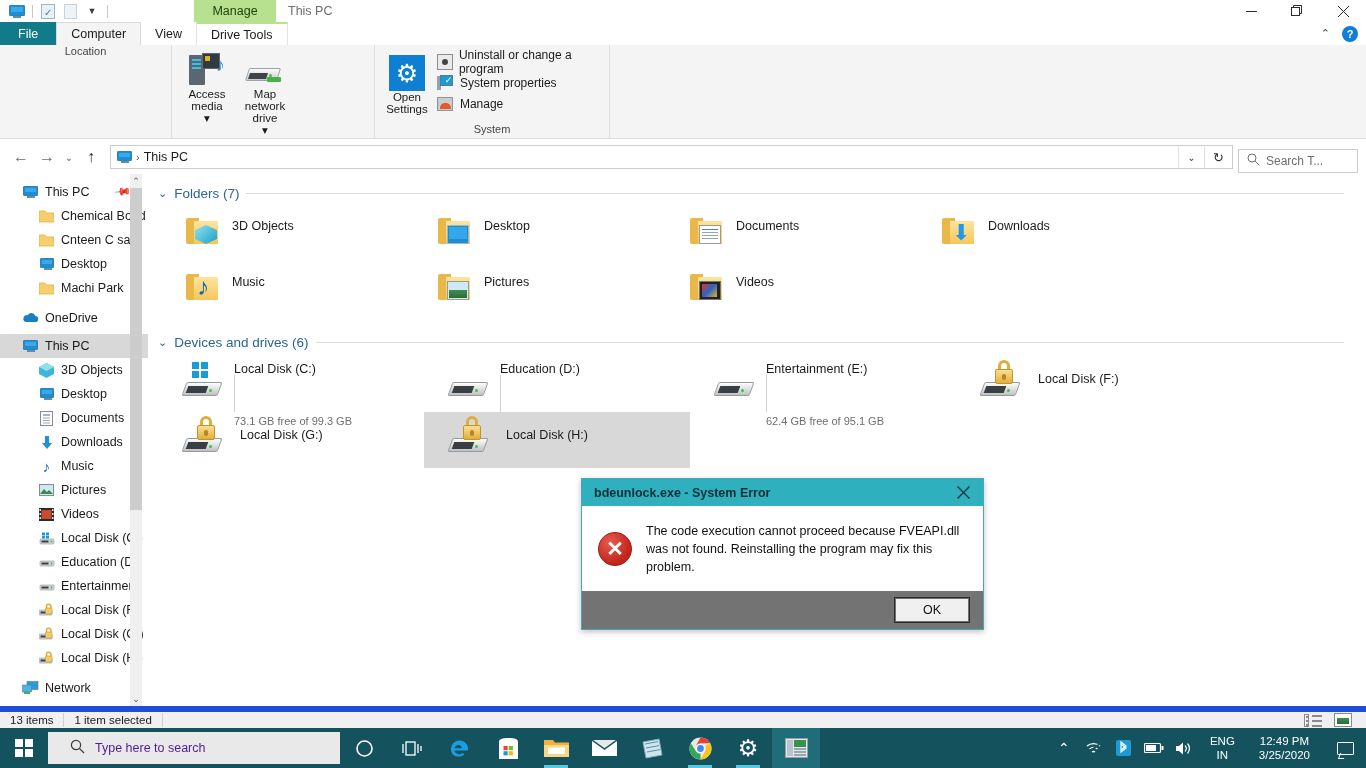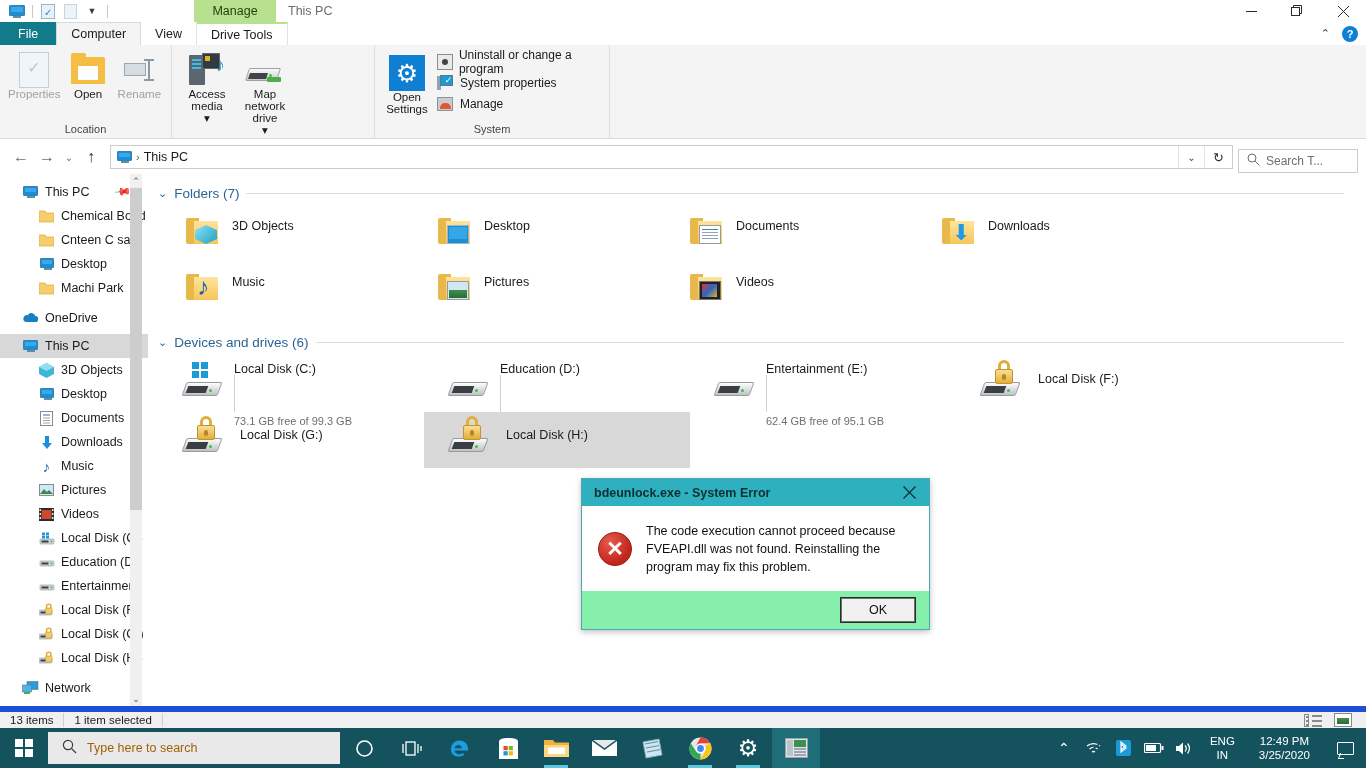--- a/index.html
+++ b/index.html
@@ -231,38 +231,38 @@
   
   .taskbar {
     position: absolute; top: 728px; left: 0; width: 1366px; height: 40px;
     background: #14535e; display: flex; align-items: center;
   }
   .startbtn { width: 48px; height: 40px; display: flex; align-items: center; justify-content: center; }
   .winflag { width: 18px; height: 18px; display: grid; grid-template-columns: 1fr 1fr; grid-template-rows: 1fr 1fr; gap: 2px; }
   .winflag i { background: #fff; display: block; }
   .tbsearch {
     width: 292px; height: 32px; background: #e9e9e9; display: flex; align-items: center;
-    gap: 10px; padding-left: 14px; font-size: 12.5px; color: #a16207;
+    gap: 10px; padding-left: 22px; font-size: 12.5px; color: #4c1d95;
   }
   .tbicons { display: flex; align-items: center; }
   .tbitem { width: 48px; height: 40px; display: flex; align-items: center; justify-content: center; position: relative; }
   .tbitem.active { background: #1f6d79; }
   .tbitem .under { position: absolute; bottom: 0; left: 12px; width: 24px; height: 3px; background: #59c8de; }
   .tray { margin-left: auto; display: flex; align-items: center; gap: 10px; padding-right: 4px; color: #fff; }
   .tray-ico { width: 20px; height: 40px; display: flex; align-items: center; justify-content: center; font-size: 14px; }
   .lang { font-size: 11.5px; line-height: 14px; text-align: center; color: #fff; padding: 0 6px; }
   .clock { font-size: 11.5px; line-height: 14px; text-align: center; color: #fff; padding: 0 8px; }
   .actioncenter { width: 34px; height: 40px; display: flex; align-items: center; justify-content: center; }
   .ac-box { width: 17px; height: 13px; border: 1.5px solid #fff; border-radius: 1px; position: relative;}
   .ac-box:after { content:""; position:absolute; left:1px; bottom:-5px; width:5px; height:5px; border-left:1.5px solid #fff; border-bottom:1.5px solid #fff; transform: skewX(-20deg);}
 
   
   .dialog {
-    position: absolute; left: 581px; top: 478px; width: 349px; height: 152px;
-    background: #86efac; border: 1px solid #4aa8b5;
+    position: absolute; left: 581px; top: 478px; width: 403px; height: 152px;
+    background: #737373; border: 1px solid #4aa8b5;
     box-shadow: 0 2px 6px rgba(0,0,0,0.25);
   }
   .dlg-title {
     height: 27px; background: #2fb0bf; display: flex; align-items: center;
     padding-left: 12px; color: #0d2f33; font-size: 12.5px; font-weight: bold;
   }
   .dlg-close { margin-left: auto; width: 40px; height: 27px; display: flex; align-items: center; justify-content: center; color: #0d2f33; }
   .dlg-body { background: #fff; height: 85px; display: flex; align-items: center; padding: 0 18px 0 16px; gap: 14px; }
   .err-ico { width: 34px; height: 34px; border-radius: 50%; background: radial-gradient(circle at 34% 30%, #e75b4d, #c0241b 70%); border: 1px solid #9e1a14; display: flex; align-items: center; justify-content: center; flex: 0 0 34px; }
   .err-ico span { color: #fff; font-size: 21px; font-weight: bold; line-height: 21px; }
@@ -346,45 +346,20 @@
       <span class="chev-up">⌃</span>
       <span class="help-circle">
           <span>?</span>
         </span>
     </div>
   </div>
 
   <div class="ribbon">
 
     <div class="rgroup" style="width:172px">
-      <div class="rgroup-items">
-        <div class="bigbtn disabled">
-          <span class="glyph">
-              <span class="ic-props"></span>
-            </span>
-          <span>Properties</span>
-        </div>
-        <div class="bigbtn">
-          <span class="glyph">
-              <span class="ic-folder"></span>
-            </span>
-          <span>Open</span>
-        </div>
-        <div class="bigbtn disabled">
-          <span class="glyph">
-            <span class="ic-rename">
-                <span class="box"></span>
-                <span class="bar"></span>
-                <span class="t"></span>
-                <span class="b"></span>
-              </span>
-          </span>
-          <span>Rename</span>
-        </div>
-      </div>
       <div class="rgroup-label">Location</div>
     </div>
 
     <div class="rgroup" style="width:203px">
       <div class="rgroup-items">
         <div class="bigbtn">
           <span class="glyph">
             <span class="ic-media">
                 <span class="tower">
                   <i style="top:4px"></i>

